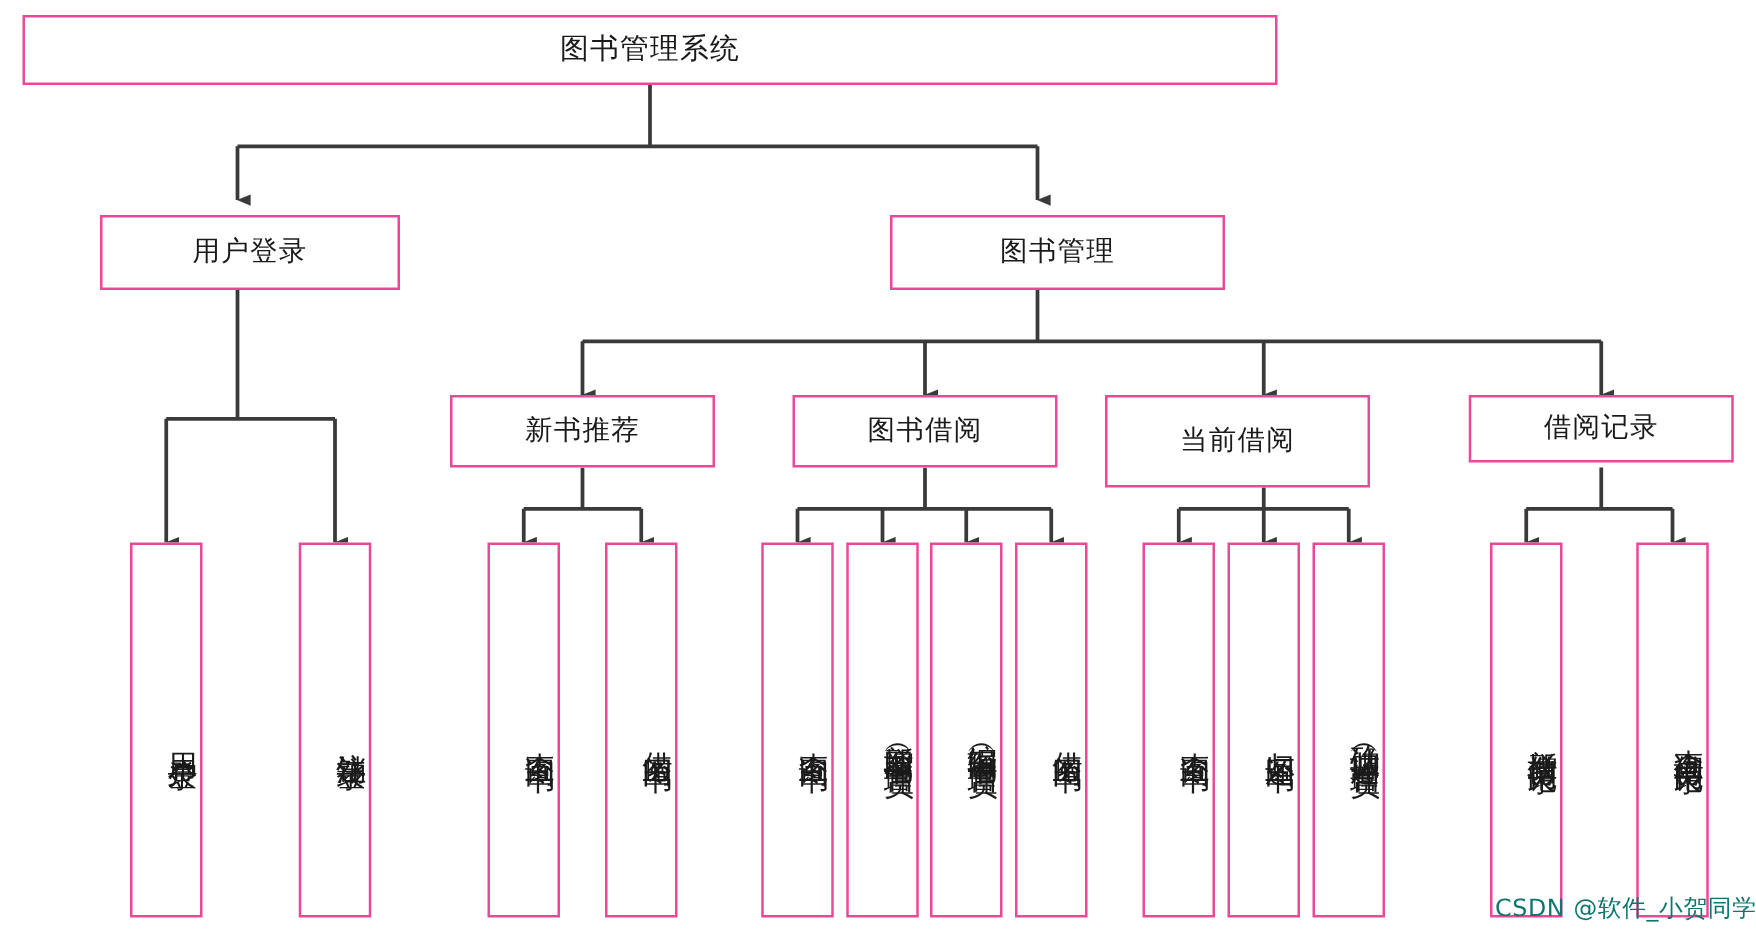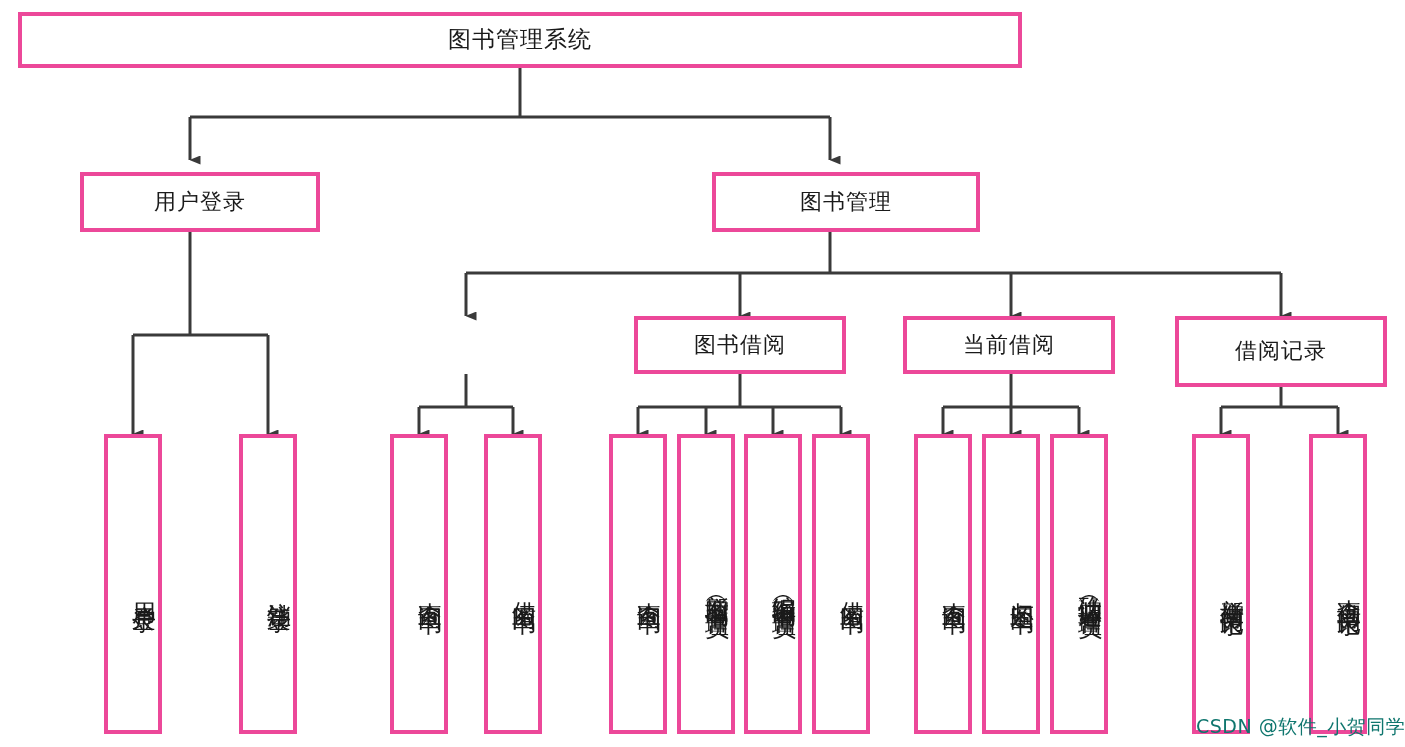--- a/index.html
+++ b/index.html
@@ -23,21 +23,21 @@
     left: 0;
     top: 0;
     width: 1405px;
     height: 747px;
     pointer-events: none;
   }
   .node {
     position: absolute;
     box-sizing: border-box;
     background: #ffffff;
-    border: 4px solid #ec4899;
+    border: 2px solid #ec4899;
     display: flex;
     align-items: center;
     justify-content: center;
     color: #1a1a1a;
     z-index: 2;
   }
   .node-h {
     
     font-size: 22px;
     letter-spacing: 1px;
@@ -129,27 +129,30 @@
     <span>图书管理系统</span>
   </div>
 
   <div class="node node-h" style="left:80px; top:172px; width:240px; height:60px;">
     <span>用户登录</span>
   </div>
   <div class="node node-h" style="left:712px; top:172px; width:268px; height:60px;">
     <span>图书管理</span>
   </div>
 
+  <div class="node node-h" style="left:360px; top:316px; width:212px; height:58px;">
+    <span>新书推荐</span>
+  </div>
   <div class="node node-h" style="left:634px; top:316px; width:212px; height:58px;">
     <span>图书借阅</span>
   </div>
-  <div class="node node-h" style="left:903px; top:316px; width:212px; height:58px;">
+  <div class="node node-h" style="left:884px; top:316px; width:212px; height:74px;">
     <span>当前借阅</span>
   </div>
-  <div class="node node-h" style="left:1175px; top:316px; width:212px; height:71px;">
+  <div class="node node-h" style="left:1175px; top:316px; width:212px; height:54px;">
     <span>借阅记录</span>
   </div>
 
   <div class="node node-v" style="left:104px; top:434px; width:58px; height:300px;">
     <span>用户登录</span>
   </div>
   <div class="node node-v" style="left:239px; top:434px; width:58px; height:300px;">
     <span>注销登录</span>
   </div>
 

